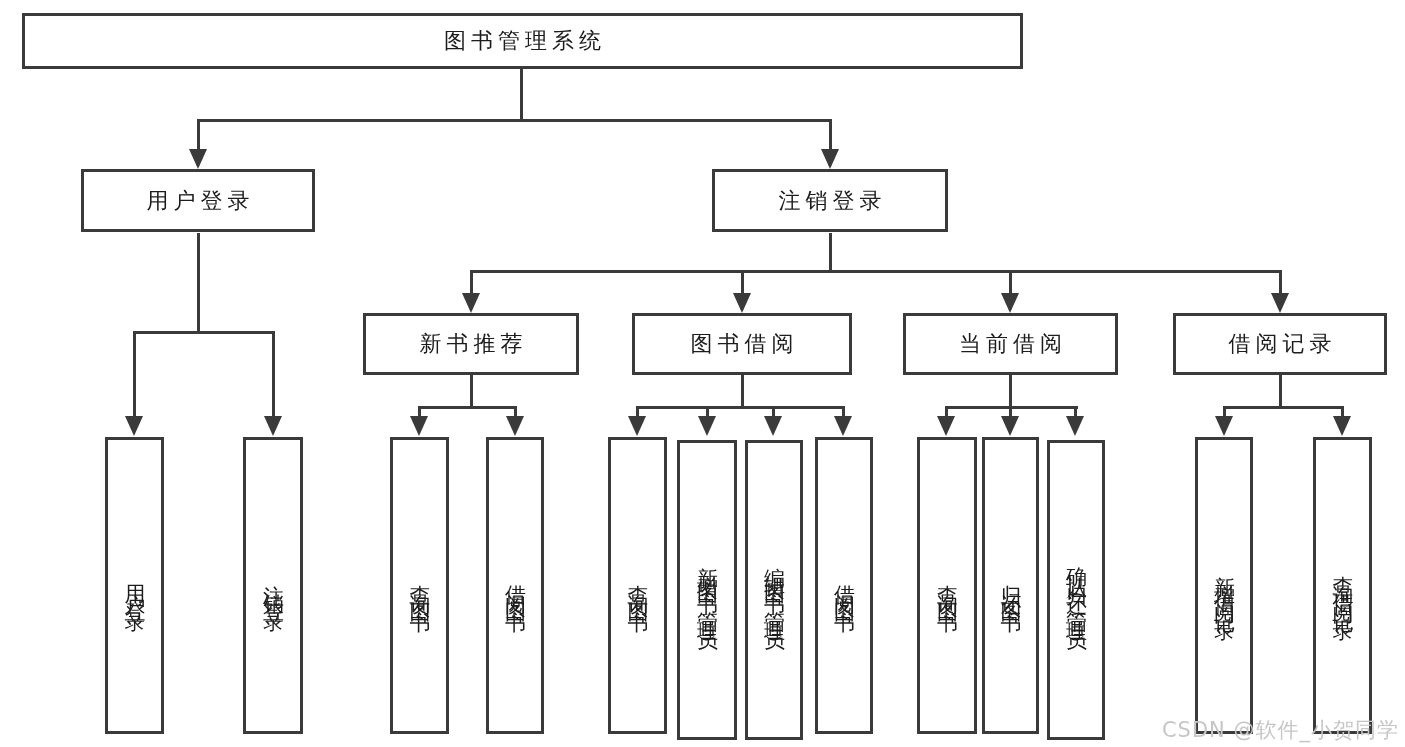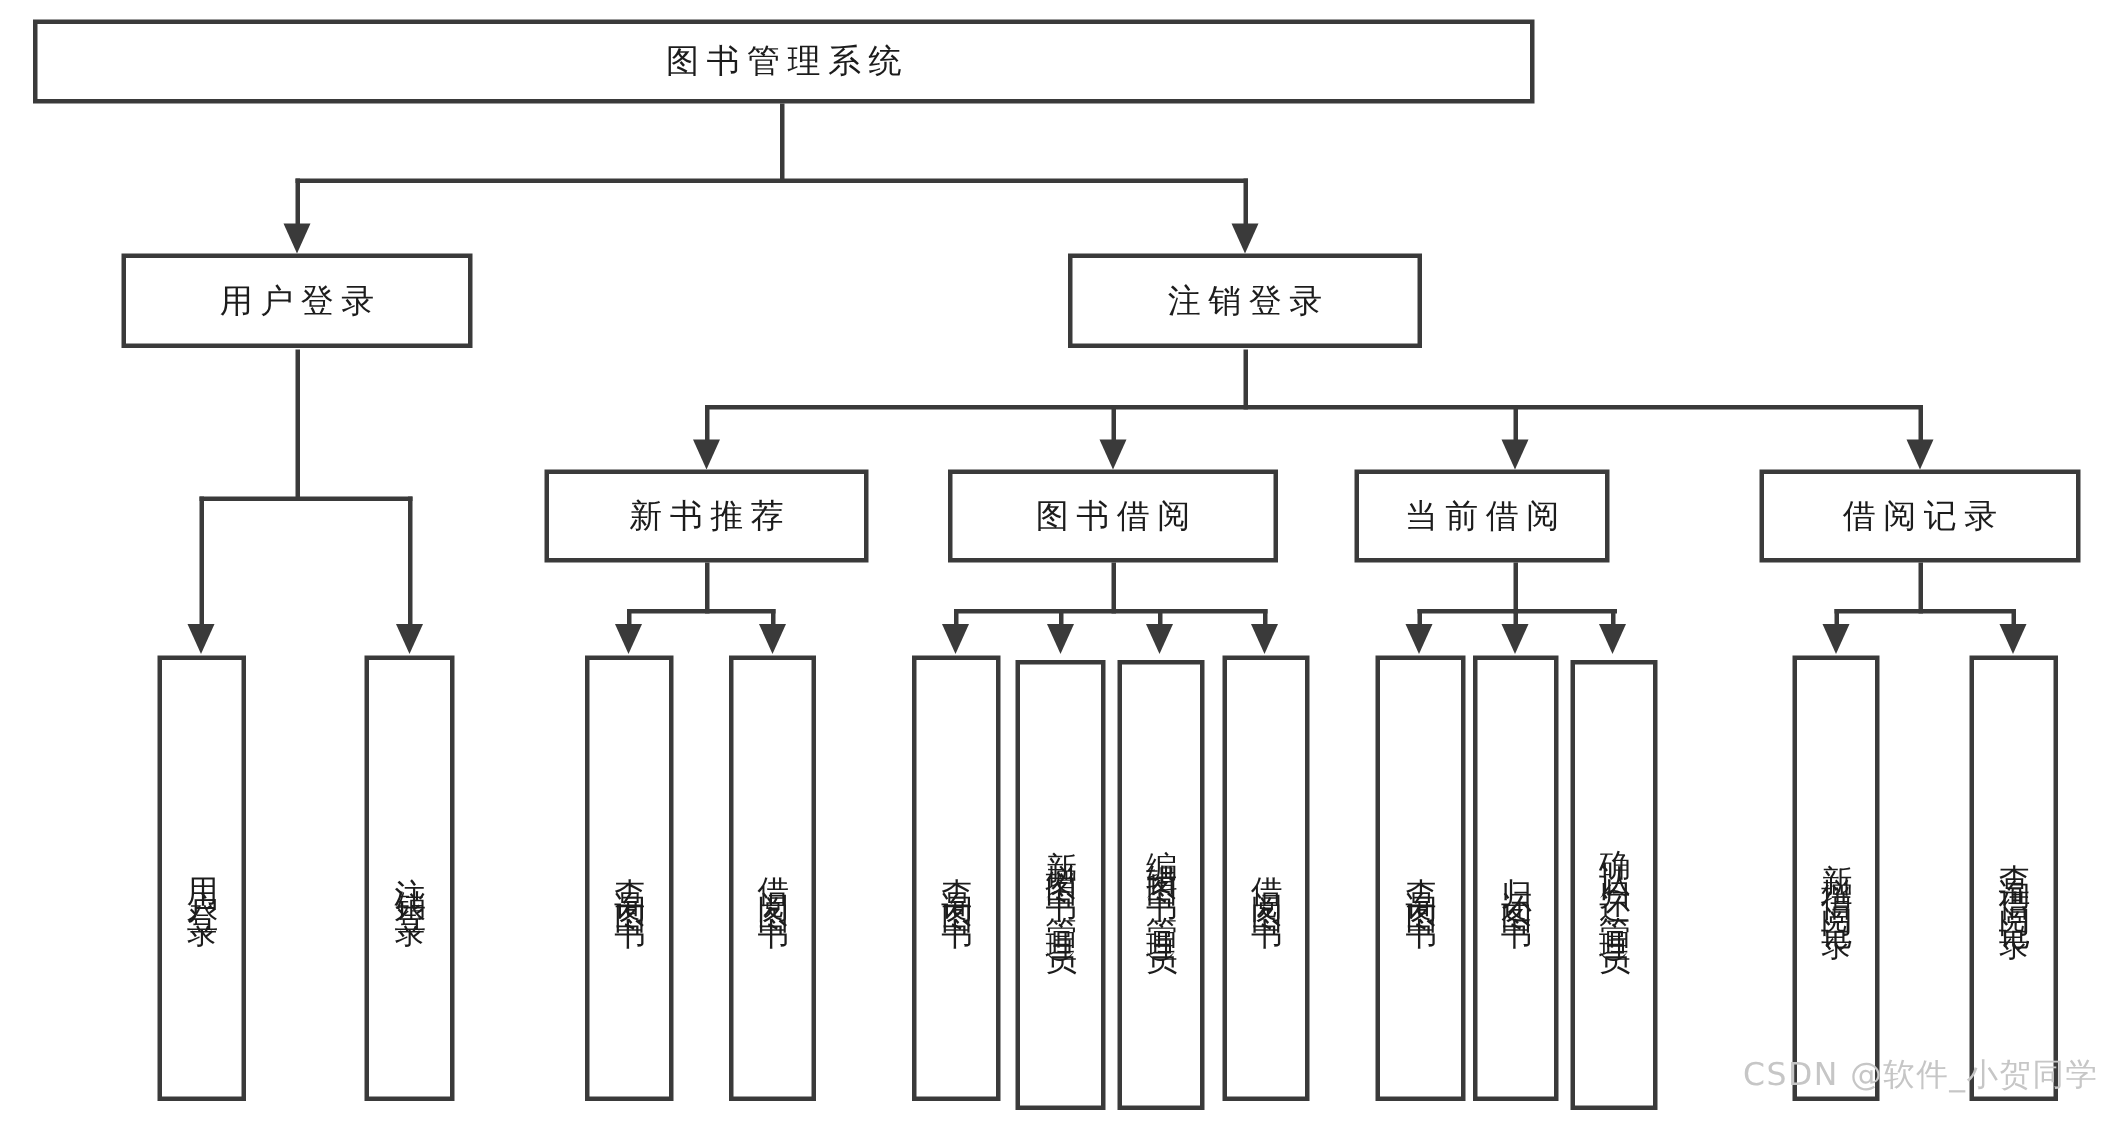--- a/index.html
+++ b/index.html
@@ -28,21 +28,21 @@
     color:var(--text); white-space:nowrap;
   }
   .vl{position:absolute; width:3px; background:var(--line);}
   .hl{position:absolute; height:3px; background:var(--line);}
   .arrow{
     position:absolute; width:0; height:0;
     border-left:9px solid transparent; border-right:9px solid transparent;
     border-top:20px solid var(--line);
   }
   .watermark{
-    position:absolute; right:6px; bottom:17px;
+    position:absolute; right:6px; bottom:3px;
     font-size:21px; color:var(--watermark); letter-spacing:1px;
     white-space:nowrap; z-index:5;
   }
 </style>
 </head>
 <body>
 
 <div class="canvas">
 
   <div class="vl" style="left:520px;top:68px;height:53px"></div>
@@ -114,21 +114,21 @@
   <div class="box hbox" style="left:712px;top:169px;width:236px;height:63px">
     <span>注销登录</span>
   </div>
 
   <div class="box hbox" style="left:363px;top:313px;width:216px;height:62px">
     <span>新书推荐</span>
   </div>
   <div class="box hbox" style="left:632px;top:313px;width:220px;height:62px">
     <span>图书借阅</span>
   </div>
-  <div class="box hbox" style="left:903px;top:313px;width:170px;height:62px">
+  <div class="box hbox" style="left:903px;top:313px;width:215px;height:62px">
     <span>当前借阅</span>
   </div>
   <div class="box hbox" style="left:1173px;top:313px;width:214px;height:62px">
     <span>借阅记录</span>
   </div>
 
   <div class="box leaf" style="left:105px;top:437px;width:59px;height:297px">
     <span>用户登录</span>
   </div>
   <div class="box leaf" style="left:243px;top:437px;width:60px;height:297px">

